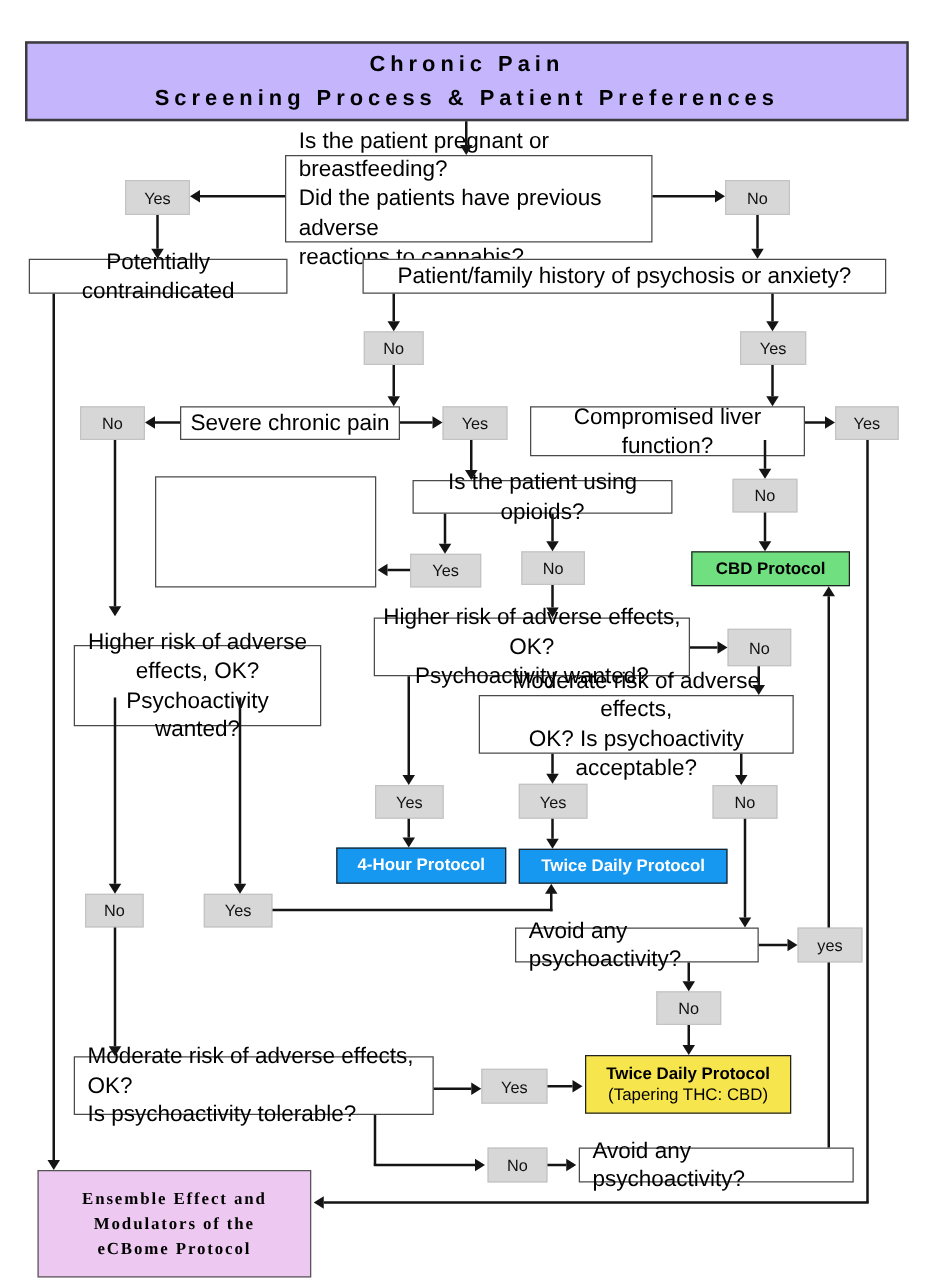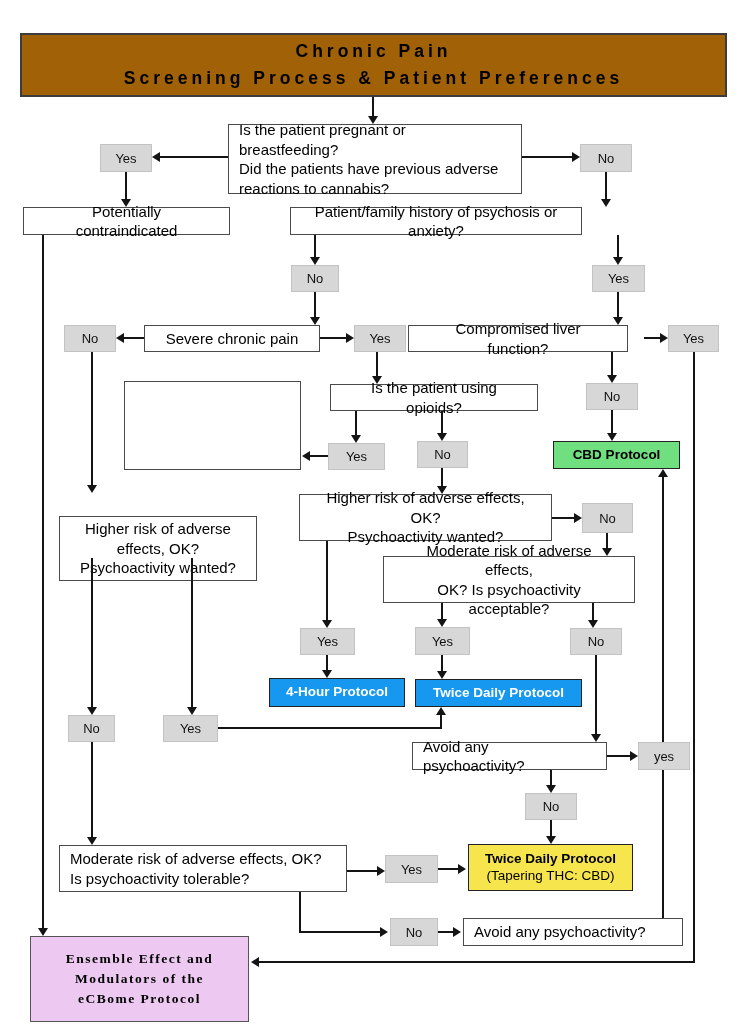--- a/index.html
+++ b/index.html
@@ -1,20 +1,20 @@
 <!DOCTYPE html>
 <html><head>
 <meta charset="utf-8">
 <style>
   html,body{margin:0;padding:0;background:#fff}
   #stage{position:relative;width:747px;height:1024px;background:#fff;
          font-family:"Liberation Sans",sans-serif;color:#000;overflow:hidden}
   .box{position:absolute;box-sizing:border-box;background:#fff;border:1.6px solid #4a4a4a;
        display:flex;align-items:center;justify-content:center;text-align:center;
-       font-size:15px;line-height:1.3;white-space:pre-line;padding:2px 18px}
+       font-size:18px;line-height:1.3;white-space:pre-line;padding:2px 6px}
   .leftalign{justify-content:flex-start;text-align:left}
   .gray{position:absolute;box-sizing:border-box;background:#d7d7d7;border:1px solid #c3c3c3;
         display:flex;align-items:center;justify-content:center;font-size:13px;color:#111}
   .titlebox{position:absolute;box-sizing:border-box;background:#f2f2f0;border:2px solid #3c3c3c;
         display:flex;align-items:center;justify-content:center;text-align:center;
         font-weight:bold;font-size:17.5px;letter-spacing:4px;line-height:1.55;white-space:pre-line}
   .proto{position:absolute;box-sizing:border-box;border:1.4px solid #222;display:flex;
         flex-direction:column;align-items:center;justify-content:center;text-align:center;
         font-size:13.5px;font-weight:bold;line-height:1.25}
   .notebox{position:absolute;box-sizing:border-box;background:#fff;border:1.4px solid #4a4a4a;
@@ -30,38 +30,38 @@
   .ah-up{border-left:5px solid transparent;border-right:5px solid transparent;border-bottom:8px solid #141414}
   .ah-left{border-top:5px solid transparent;border-bottom:5px solid transparent;border-right:8px solid #141414}
   .ah-right{border-top:5px solid transparent;border-bottom:5px solid transparent;border-left:8px solid #141414}
   .norm{font-weight:normal}
 </style>
 </head>
 <body>
 
 <div id="stage">
 
-  <div class="titlebox" style="left: 20px; top: 33px; width: 707px; height: 64px; background-color: #a16207;">Chronic Pain
+  <div class="titlebox" style="left: 20px; top: 33px; width: 707px; height: 64px; background-color: #c4b5fd;">Chronic Pain
 Screening Process &amp; Patient Preferences</div>
 
   <div class="box leftalign" style="left:228px;top:124px;width:294px;height:70px;padding-left:10px">Is the patient pregnant or breastfeeding?
 Did the patients have previous adverse
 reactions to cannabis?</div>
   <div class="gray" style="left:100px;top:144px;width:52px;height:28px">Yes</div>
   <div class="gray" style="left:580px;top:144px;width:52px;height:28px">No</div>
 
   <div class="box" style="left:23px;top:207px;width:207px;height:28px">Potentially contraindicated</div>
-  <div class="box" style="left:290px;top:207px;width:292px;height:28px">Patient/family history of psychosis or anxiety?</div>
+  <div class="box" style="left:290px;top:207px;width:419px;height:28px">Patient/family history of psychosis or anxiety?</div>
   <div class="gray" style="left:291px;top:265px;width:48px;height:27px">No</div>
   <div class="gray" style="left:592px;top:265px;width:53px;height:27px">Yes</div>
 
   <div class="gray" style="left:64px;top:325px;width:52px;height:27px">No</div>
   <div class="box" style="left:144px;top:325px;width:176px;height:27px">Severe chronic pain</div>
   <div class="gray" style="left:354px;top:325px;width:52px;height:27px">Yes</div>
-  <div class="box" style="left:408px;top:325px;width:220px;height:27px">Compromised liver function?</div>
+  <div class="box" style="left:424px;top:325px;width:220px;height:40px">Compromised liver function?</div>
   <div class="gray" style="left:668px;top:325px;width:51px;height:27px">Yes</div>
 
   <div class="shadowbox" style="left:124px;top:381px;width:177px;height:89px"></div>
 
   <div class="box" style="left:330px;top:384px;width:208px;height:27px">Is the patient using opioids?</div>
   <div class="gray" style="left:586px;top:383px;width:52px;height:27px">No</div>
   <div class="gray" style="left:328px;top:443px;width:57px;height:27px">Yes</div>
   <div class="gray" style="left:417px;top:441px;width:51px;height:27px">No</div>
   <div class="proto" style="left: 553px; top: 441px; width: 127px; height: 28px; color: rgb(0, 0, 0); background-color: rgb(111, 223, 127);">CBD Protocol</div>
 

